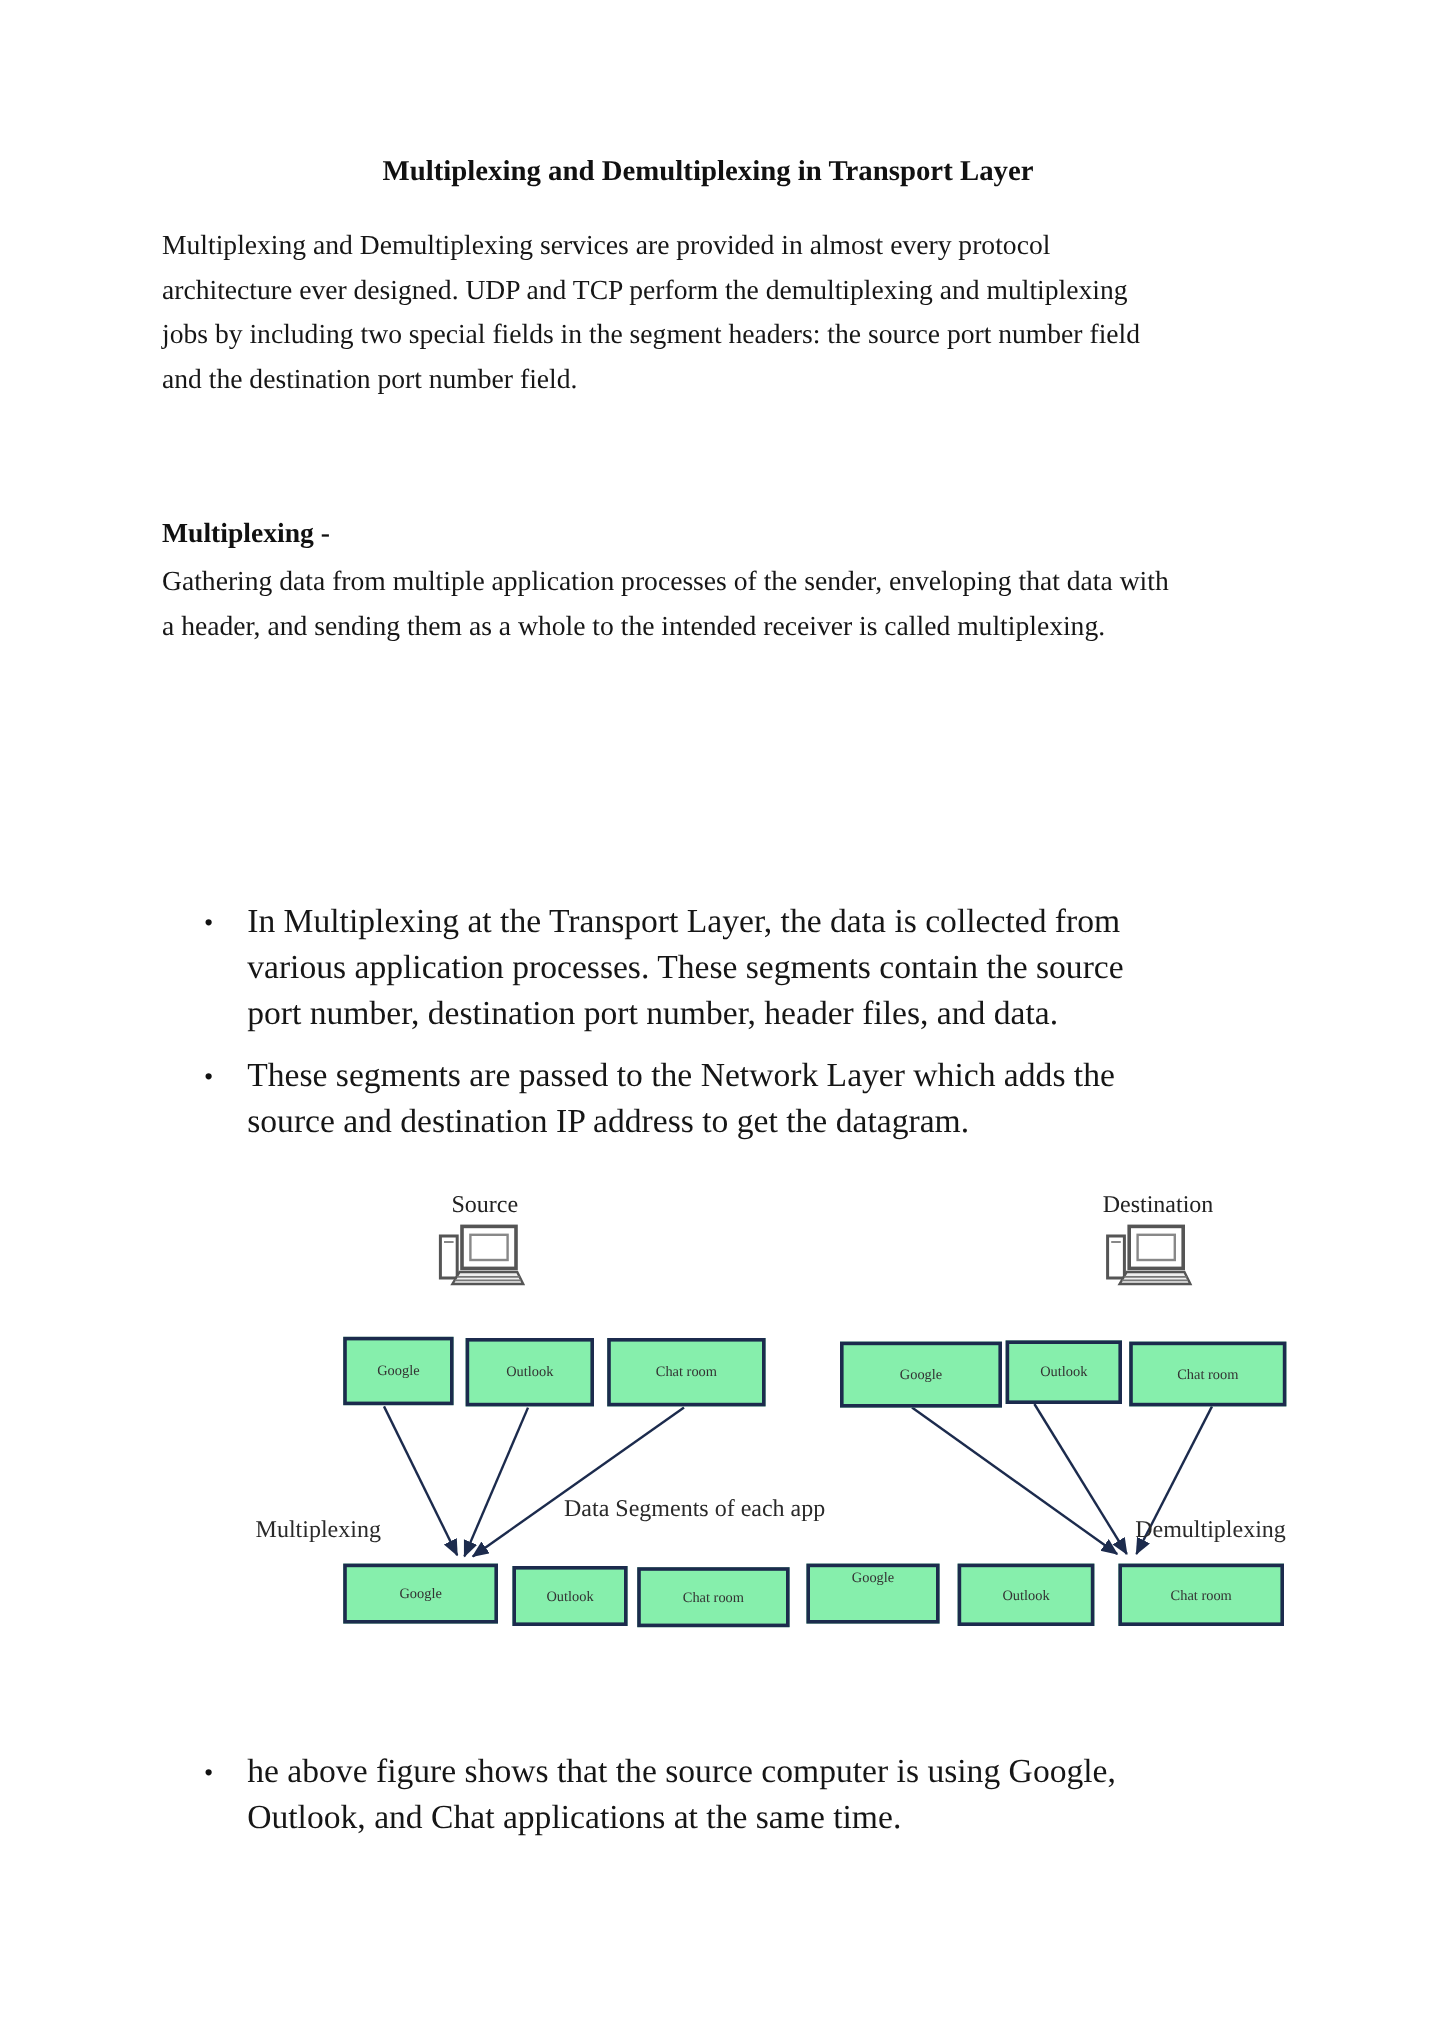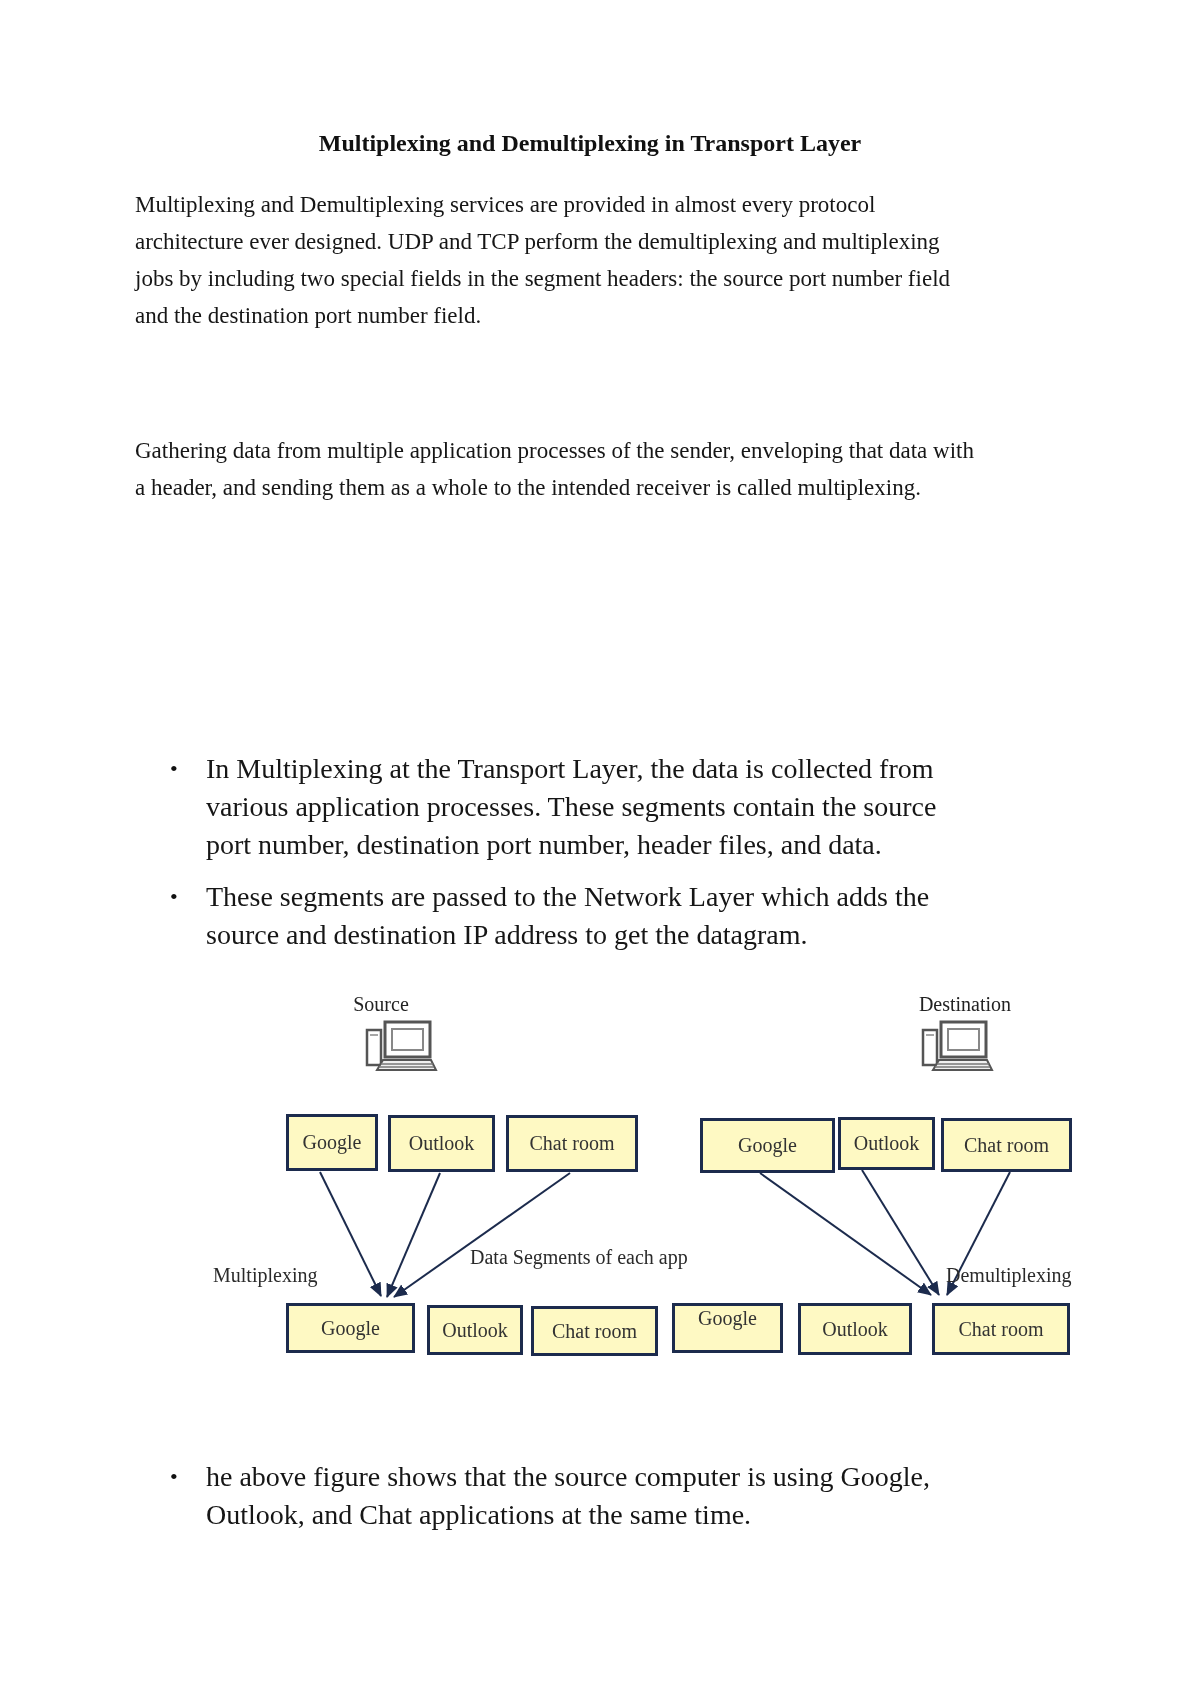--- a/index.html
+++ b/index.html
@@ -20,55 +20,56 @@
   .bullet-item{left:170px;width:790px;display:flex;}
   .bullet-mark{font-size:22px;line-height:37px;width:36px;flex:0 0 36px;color:#111;}
   .bullet-text{font-size:28px;line-height:38px;margin:0;width:754px;color:#161616;}
   .b1{top:750px;}
   .b2{top:878px;}
   .b3{top:1458px;}
   
   .fig-label{font-size:20px;color:#222;text-align:center;}
   .fig-caption{font-size:20px;color:#2a2a2a;}
   .app-box{
-    position:absolute;border:3px solid #1c2b4d;background:#fef9c3;
+    position:absolute;border:3px solid #1c2b4d;background:#86efac;
     display:flex;align-items:center;justify-content:center;
-    font-size:20px;color:#333;box-sizing:border-box;
+    font-size:12px;color:#333;box-sizing:border-box;
   }
   .app-box.align-top{align-items:flex-start;padding-top:1px;}
   .fig-lines{position:absolute;left:0;top:980px;}
   .pc-icon{position:absolute;}
 </style>
 </head>
 <body>
 
 <div class="page">
 
   <h1 class="abs title">Multiplexing and Demultiplexing in Transport Layer</h1>
 
   <p class="abs para intro">Multiplexing and Demultiplexing services are provided in almost every protocol architecture ever designed. UDP and TCP perform the demultiplexing and multiplexing jobs by including two special fields in the segment headers: the source port number field and the destination port number field.</p>
 
   <div class="abs sec1">
+    <h2 class="section-head">Multiplexing -</h2>
     <p class="para">Gathering data from multiple application processes of the sender, enveloping that data with a header, and sending them as a whole to the intended receiver is called multiplexing.</p>
   </div>
 
   <div class="abs sec2">
   </div>
 
   <div class="abs bullet-item b1">
     <span class="bullet-mark">•</span>
     <p class="bullet-text">In Multiplexing at the Transport Layer, the data is collected from various application processes. These segments contain the source port number, destination port number, header files, and data.</p>
   </div>
 
   <div class="abs bullet-item b2">
     <span class="bullet-mark">•</span>
     <p class="bullet-text">These segments are passed to the Network Layer which adds the source and destination IP address to get the datagram.</p>
   </div>
 
-  <div class="abs fig-label" style="left:321px;top:993px;width:120px;">Source</div>
+  <div class="abs fig-label" style="left:344px;top:993px;width:120px;">Source</div>
   <div class="abs fig-label" style="left:885px;top:993px;width:160px;">Destination</div>
 
   <svg class="pc-icon" style="left:364px;top:1020px;" width="74" height="54" viewBox="0 0 74 54">
     <rect x="3" y="10" width="14" height="35" fill="#fff" stroke="#555" stroke-width="2.5"></rect>
     <line x1="6" y1="15" x2="14" y2="15" stroke="#888" stroke-width="1.5"></line>
     <rect x="21" y="2" width="45" height="35" fill="#fff" stroke="#555" stroke-width="3"></rect>
     <rect x="28" y="9" width="31" height="21" fill="#fff" stroke="#888" stroke-width="2"></rect>
     <path d="M19 40 L67 40 L72 50 L13 50 Z" fill="#efefef" stroke="#555" stroke-width="2"></path>
     <line x1="17" y1="44" x2="69" y2="44" stroke="#777" stroke-width="1.5"></line>
     <line x1="15" y1="47" x2="70" y2="47" stroke="#777" stroke-width="1.5"></line>

